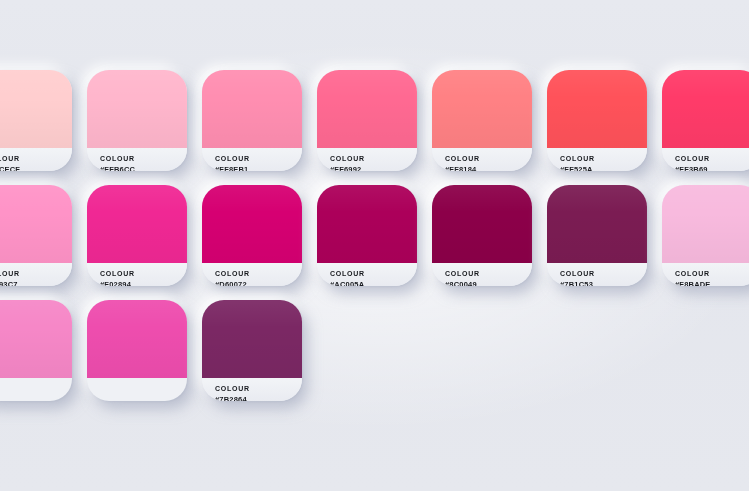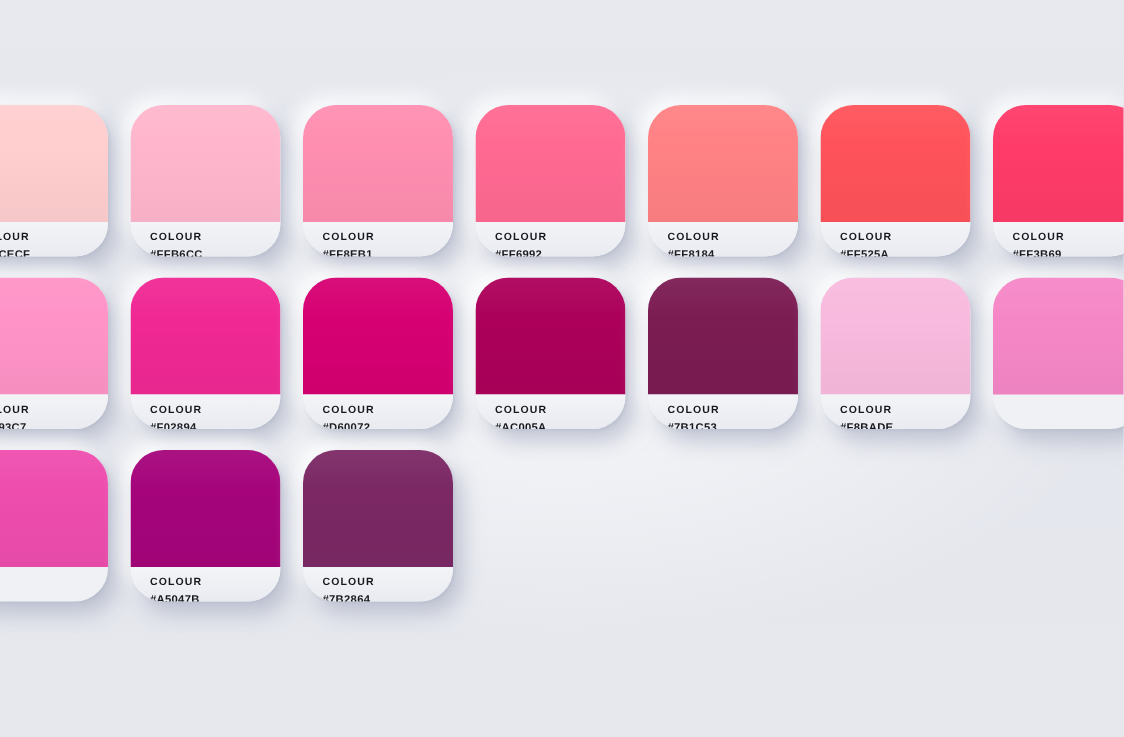--- a/index.html
+++ b/index.html
@@ -169,46 +169,46 @@
       </div>
     </div>
     <div class="swatch-card">
       <div class="swatch-color" style="background-color: rgb(172, 0, 90);"></div>
       <div class="swatch-label">
         <div class="label-title">COLOUR</div>
         <div class="label-hex">#AC005A</div>
       </div>
     </div>
     <div class="swatch-card">
+      <div class="swatch-color" style="background-color: rgb(140, 0, 73);"></div>
+      <div class="swatch-label">
+        <div class="label-title">COLOUR</div>
+        <div class="label-hex">#8C0049</div>
+      </div>
+    </div>
+    <div class="swatch-card">
       <div class="swatch-color" style="background-color: rgb(123, 28, 83);"></div>
       <div class="swatch-label">
         <div class="label-title">COLOUR</div>
         <div class="label-hex">#7B1C53</div>
       </div>
     </div>
     <div class="swatch-card">
       <div class="swatch-color" style="background-color: rgb(248, 186, 222);"></div>
       <div class="swatch-label">
         <div class="label-title">COLOUR</div>
         <div class="label-hex">#F8BADE</div>
       </div>
     </div>
     <div class="swatch-card">
       <div class="swatch-color" style="background-color: rgb(246, 135, 199);"></div>
     </div>
     <div class="swatch-card">
       <div class="swatch-color" style="background-color: rgb(238, 77, 174);"></div>
     </div>
     <div class="swatch-card">
-      <div class="swatch-color" style="background-color: rgb(165, 4, 123);"></div>
-      <div class="swatch-label">
-        <div class="label-title">COLOUR</div>
-        <div class="label-hex">#A5047B</div>
-      </div>
-    </div>
-    <div class="swatch-card">
       <div class="swatch-color" style="background-color: rgb(123, 40, 100);"></div>
       <div class="swatch-label">
         <div class="label-title">COLOUR</div>
         <div class="label-hex">#7B2864</div>
       </div>
     </div>
   </div>
 
 </body></html>

